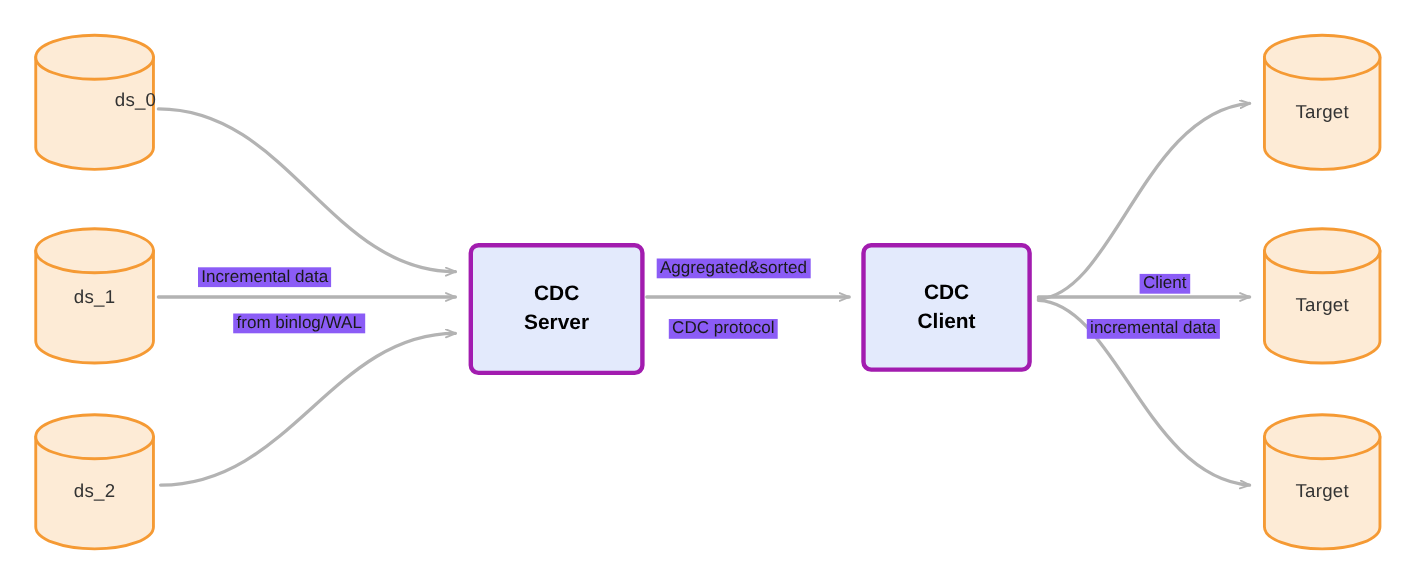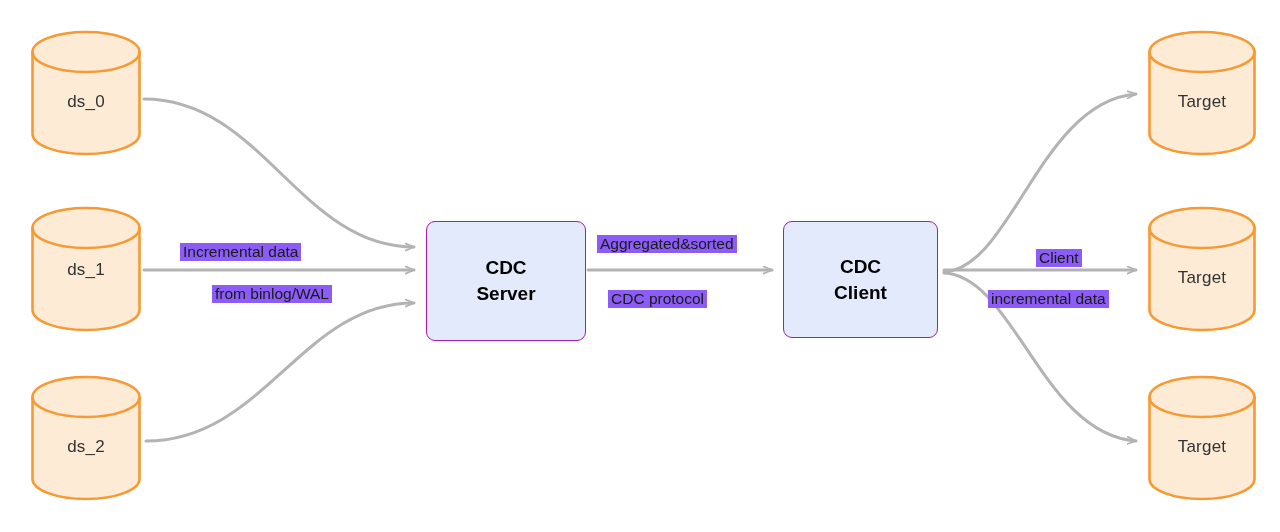--- a/index.html
+++ b/index.html
@@ -41,21 +41,21 @@
     font-size: 17px;
     font-family: "Liberation Sans", sans-serif;
     letter-spacing: 0.2px;
     white-space: nowrap;
   }
   
   .proc {
     position: absolute;
     box-sizing: border-box;
     background: #e3eafc;
-    border: 1px solid #a21caf;
+    border: 4px solid #a21caf;
     border-radius: 9px;
     display: flex;
     align-items: center;
     justify-content: center;
   }
   .proc .proc-label {
     text-align: center;
     color: #000000;
     font-weight: bold;
     font-size: 19px;
@@ -103,21 +103,21 @@
 
       <path d="M944,273 C1014,276 1042,434 1136,441" marker-end="url(#ah)"></path>
     </g>
   </svg>
 
   <div class="cyl" style="left:30px; top:30px; width:112px; height:126px;">
     <svg width="112" height="126" viewBox="0 0 112 126" xmlns="http://www.w3.org/2000/svg">
       <path d="M2.5,22 L2.5,104 A53.5,20 0 0 0 109.5,104 L109.5,22 Z" fill="#fdebd6" stroke="#f59a34" stroke-width="2.6" stroke-linejoin="round"></path>
       <ellipse cx="56" cy="22" rx="53.5" ry="20" fill="#fdebd6" stroke="#f59a34" stroke-width="2.6"></ellipse>
     </svg>
-    <div class="cyl-label" style="top:62px;">ds_0</div>
+    <div class="cyl-label" style="top:51px;text-align:right;">ds_0</div>
   </div>
 
   <div class="cyl" style="left:30px; top:206px; width:112px; height:126px;">
     <svg width="112" height="126" viewBox="0 0 112 126" xmlns="http://www.w3.org/2000/svg">
       <path d="M2.5,22 L2.5,104 A53.5,20 0 0 0 109.5,104 L109.5,22 Z" fill="#fdebd6" stroke="#f59a34" stroke-width="2.6" stroke-linejoin="round"></path>
       <ellipse cx="56" cy="22" rx="53.5" ry="20" fill="#fdebd6" stroke="#f59a34" stroke-width="2.6"></ellipse>
     </svg>
     <div class="cyl-label" style="top:54px;">ds_1</div>
   </div>
 

